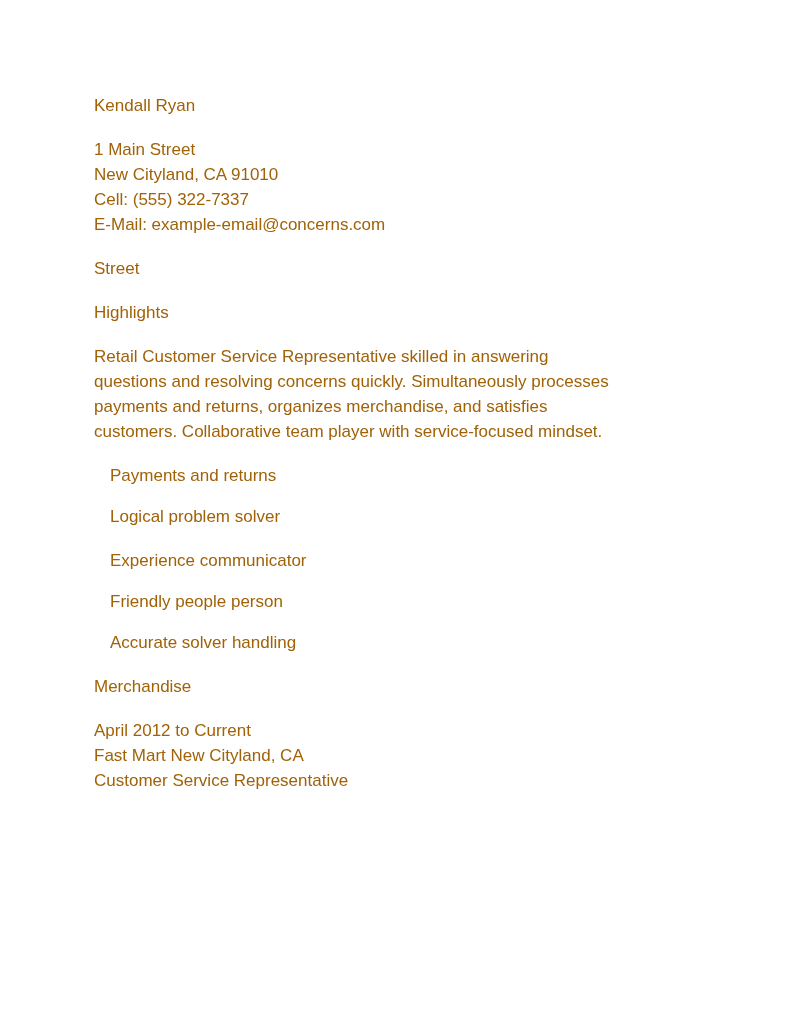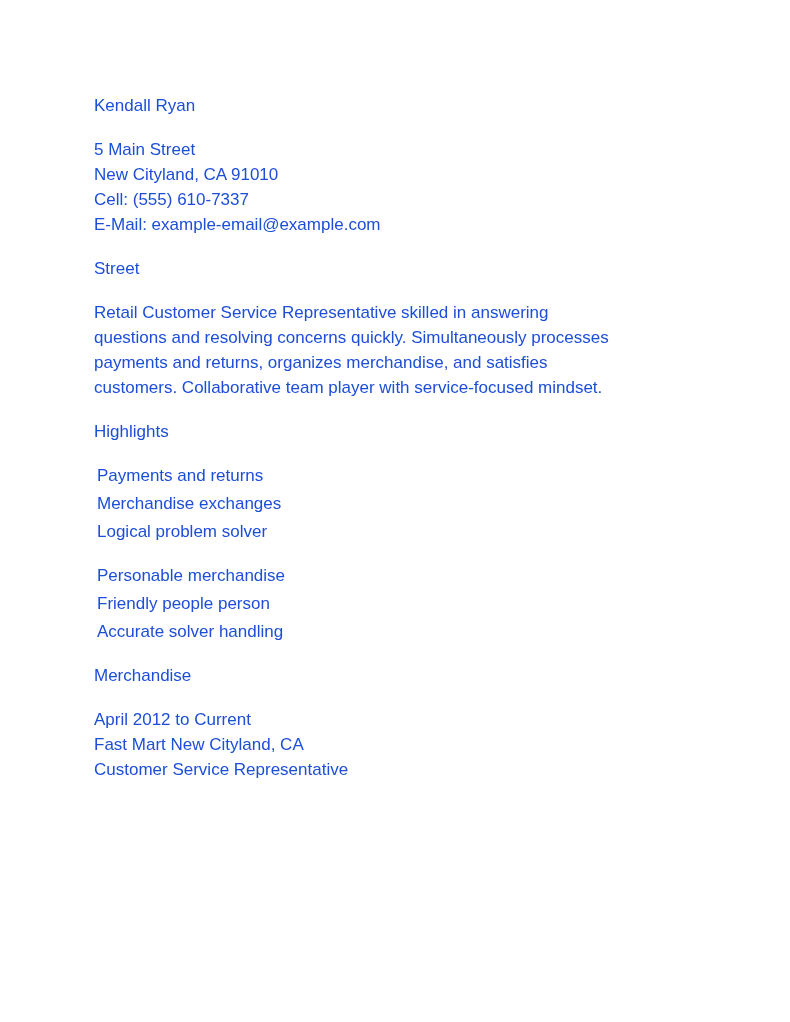--- a/index.html
+++ b/index.html
@@ -10,80 +10,79 @@
   .page {
     position: relative;
     width: 692px;
     height: 1022px;
     background: #ffffff;
     box-sizing: border-box;
     padding: 93px 80px 0 94px;
     font-family: "Liberation Sans", "DejaVu Sans", sans-serif;
     font-size: 17px;
     line-height: 25px;
-    color: #1d4ed8;
+    color: #a16207;
     -webkit-font-smoothing: antialiased;
   }
   .block {
     margin: 0 0 19px 0;
     padding: 0;
   }
   .block p, .block div {
     margin: 0;
     padding: 0;
   }
   .summary-body {
     max-width: 605px;
   }
   ul.plain-list {
     list-style: none;
     margin: 0 0 19px 0;
     padding: 0;
   }
   ul.plain-list li {
-    margin: 3px;
+    margin: 16px;
     padding: 0;
   }
 </style>
 </head>
 <body>
 
 <div class="page">
 
   <div class="block">
     <p>Kendall Ryan</p>
   </div>
 
   <div class="block">
-    <p>5 Main Street</p>
+    <p>1 Main Street</p>
     <p>New Cityland, CA 91010</p>
-    <p>Cell: (555) 610-7337</p>
-    <p>E-Mail: example-email@example.com</p>
+    <p>Cell: (555) 322-7337</p>
+    <p>E-Mail: example-email@concerns.com</p>
   </div>
 
   <div class="block">
     <p>Street</p>
   </div>
 
   <div class="block">
-    <p class="summary-body">Retail Customer Service Representative skilled in answering questions and resolving concerns quickly. Simultaneously processes payments and returns, organizes merchandise, and satisfies customers. Collaborative team player with service-focused mindset.</p>
+    <p>Highlights</p>
   </div>
 
   <div class="block">
-    <p>Highlights</p>
+    <p class="summary-body">Retail Customer Service Representative skilled in answering questions and resolving concerns quickly. Simultaneously processes payments and returns, organizes merchandise, and satisfies customers. Collaborative team player with service-focused mindset.</p>
   </div>
 
   <ul class="plain-list">
     <li>Payments and returns</li>
-    <li>Merchandise exchanges</li>
     <li>Logical problem solver</li>
   </ul>
 
   <ul class="plain-list">
-    <li>Personable merchandise</li>
+    <li>Experience communicator</li>
     <li>Friendly people person</li>
     <li>Accurate solver handling</li>
   </ul>
 
   <div class="block">
     <p>Merchandise</p>
   </div>
 
   <div class="block">
     <p>April 2012 to Current</p>

